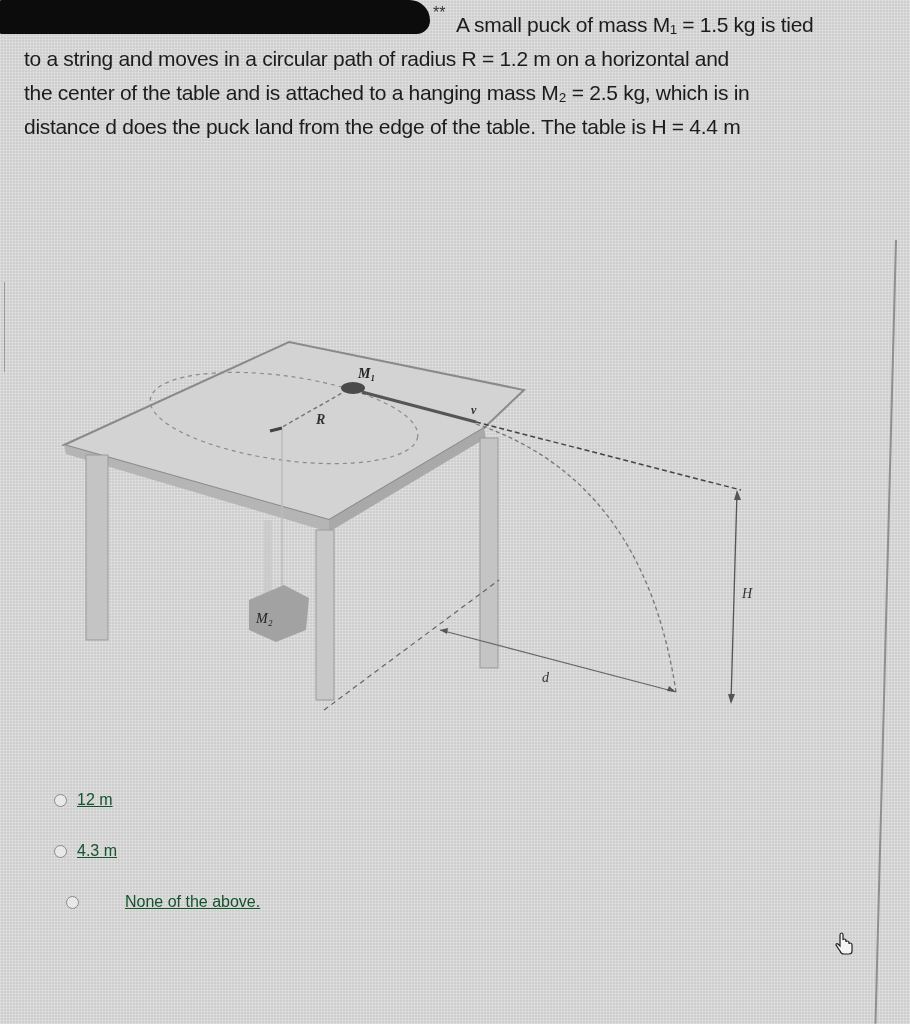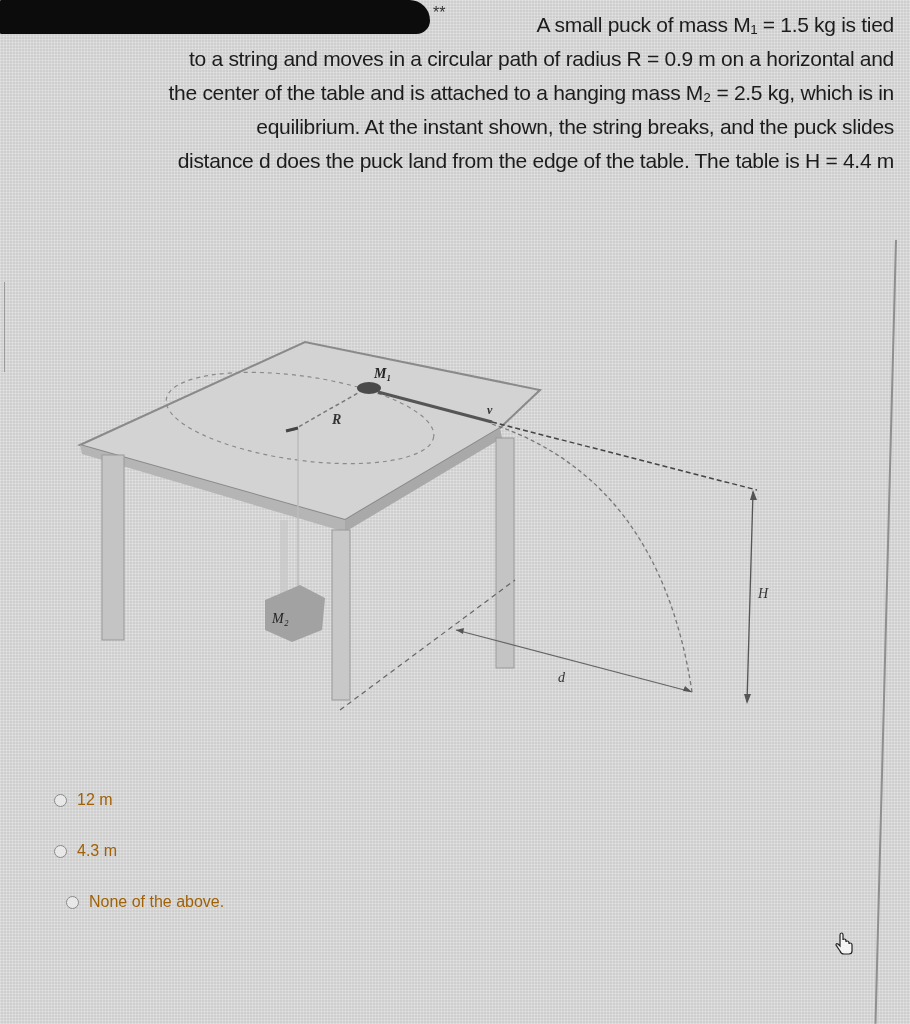--- a/index.html
+++ b/index.html
@@ -14,54 +14,53 @@
   }
   .redaction {
     position: absolute; left: 0; top: 0; width: 430px; height: 34px;
     background: #0c0c0c; border-radius: 4px 60px 40px 4px;
   }
   .stars { position: absolute; left: 433px; top: 4px; font-size: 16px; color: #333; }
   .question {
     position: absolute; left: 24px; top: 8px; width: 870px;
     font-size: 21px; line-height: 34px; letter-spacing: -0.3px;
   }
-  .question p { margin: 0; text-align: right; }
+  .question p { margin: 0; }
   .q-first { padding-left: 432px; }
   .edge-line {
     position: absolute; left: 4px; top: 282px; width: 1px; height: 90px; background: #9a9a9a;
   }
   .monitor-edge {
     position: absolute; left: 895px; top: 240px; width: 2px; height: 784px;
     background: #8f8f8f; transform: rotate(1.5deg); transform-origin: top;
   }
-  .diagram { position: absolute; left: 60px; top: 330px; width: 780px; height: 400px; }
+  .diagram { position: absolute; left: 44px; top: 330px; width: 780px; height: 400px; }
   .diagram svg { width: 100%; height: 100%; }
   .options { position: absolute; left: 54px; top: 786px; }
   .option {
     display: flex; align-items: center; height: 28px; margin-bottom: 23px;
-    font-size: 16px; color: #a16207; cursor: pointer;
+    font-size: 16px; color: #14532d; cursor: pointer; text-decoration: underline;
   }
   .radio {
     width: 13px; height: 13px; border-radius: 50%; border: 1.5px solid #8a8a8a;
     background: #e8e8e8; margin-right: 10px; box-sizing: border-box;
   }
-  .option.last { margin-left: 12px; }
+  .option.last { margin-left: 12px; gap: 36px; }
   .cursor { position: absolute; left: 832px; top: 932px; width: 26px; height: 26px; }
 </style>
 </head>
 <body>
 
 <div class="redaction"></div>
 <span class="stars">**</span>
 
 <div class="question">
   <p class="q-first">A small puck of mass M₁ = 1.5 kg is tied</p>
-  <p>to a string and moves in a circular path of radius R = 0.9 m on a horizontal and</p>
+  <p>to a string and moves in a circular path of radius R = 1.2 m on a horizontal and</p>
   <p>the center of the table and is attached to a hanging mass M₂ = 2.5 kg, which is in</p>
-  <p>equilibrium. At the instant shown, the string breaks, and the puck slides</p>
   <p>distance d does the puck land from the edge of the table. The table is H = 4.4 m</p>
 </div>
 
 <div class="edge-line"></div>
 <div class="monitor-edge"></div>
 
 <div class="diagram">
   <svg viewBox="0 0 780 400" xmlns="http://www.w3.org/2000/svg">
 
     <polygon points="20,115 245,12 480,60 440,98 285,190" fill="#d3d3d3" stroke="#8a8a8a" stroke-width="2"></polygon>

